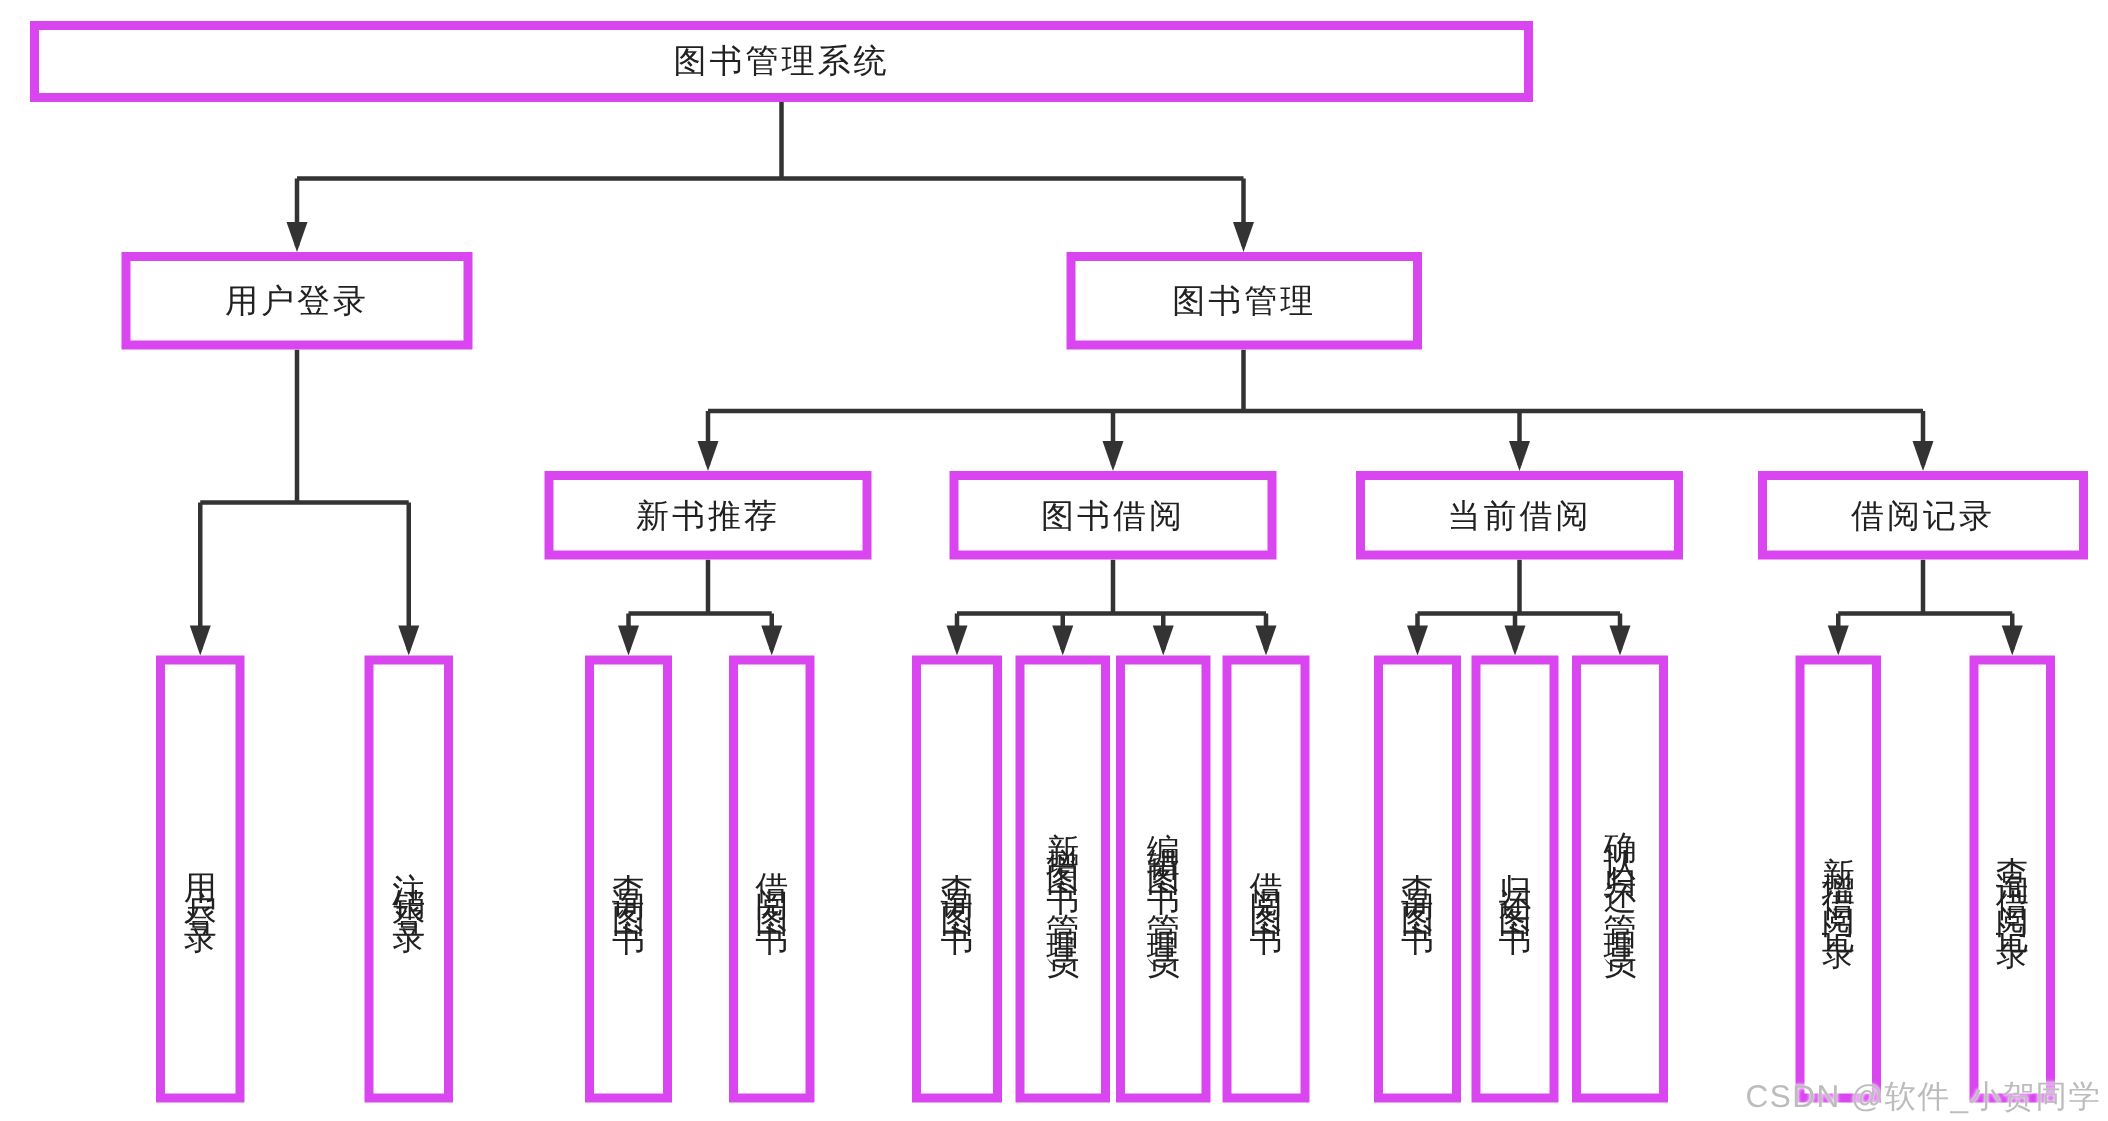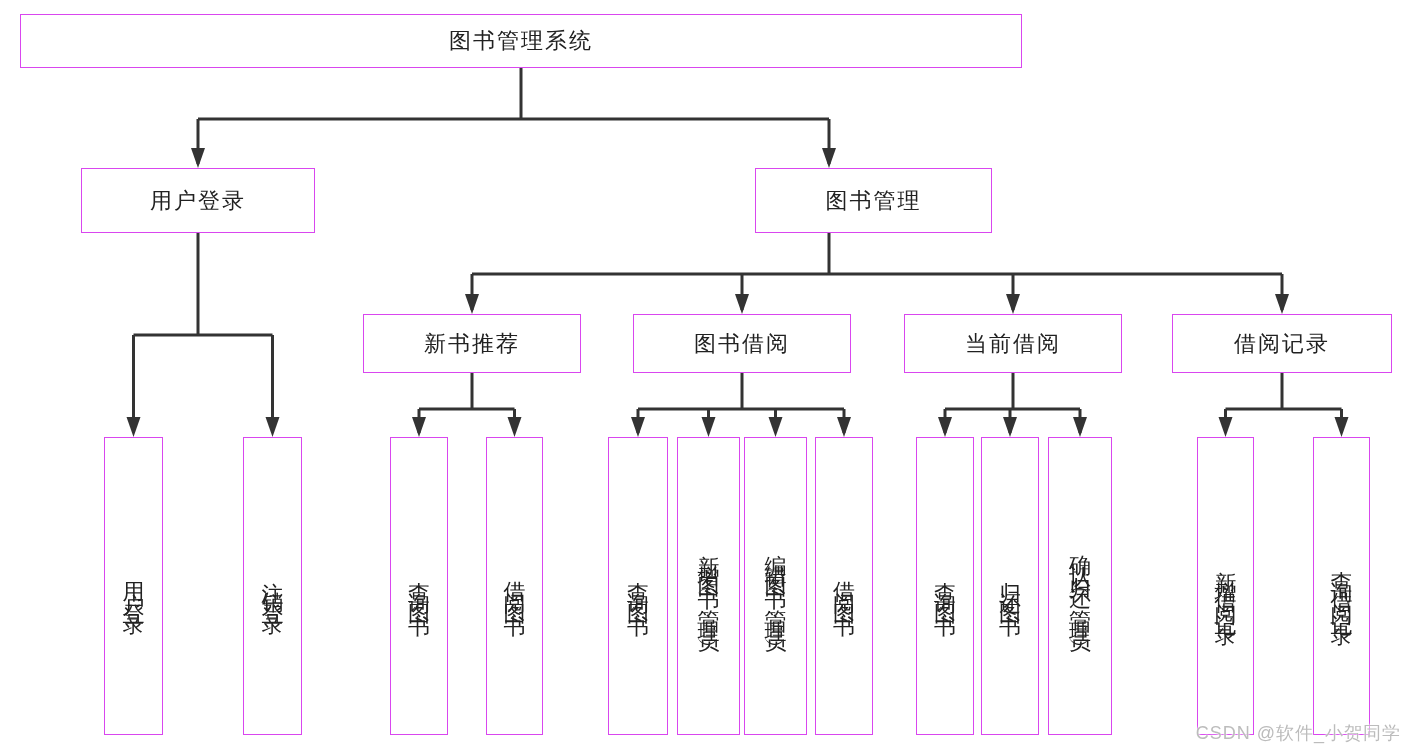--- a/index.html
+++ b/index.html
@@ -4,32 +4,32 @@
 <title>Diagram</title>
 <style>
   html,body { margin:0; padding:0; background:#ffffff; }
   .canvas {
     position:relative; width:1405px; height:747px; background:#ffffff;
     font-family:"Liberation Sans", sans-serif; overflow:hidden;
   }
   svg.lines { position:absolute; left:0; top:0; z-index:1; }
   .box {
     position:absolute; box-sizing:border-box;
-    border:1px solid #d946ef; background:#ffffff;
+    border:6px solid #d946ef; background:#ffffff;
     display:flex; align-items:center; justify-content:center;
     color:#212121; font-size:22px; letter-spacing:2px;
     z-index:2; white-space:nowrap;
   }
   .vbox span {
     writing-mode:vertical-rl;   
     letter-spacing:11px; line-height:1;
   }
   .watermark {
     position:absolute; right:4px; bottom:2px; z-index:5;
-    color:#bcbcbc; font-size:18px; letter-spacing:1px;
+    color:#bcbcbc; font-size:21px; letter-spacing:1px;
     text-shadow:0 0 3px #ffffff, 0 0 2px #ffffff;
   }
 </style>
 </head>
 <body>
 
 <div class="canvas">
 
   <svg class="lines" width="1405" height="747" viewBox="0 0 1405 747">
     <g stroke="#333333" stroke-width="3" fill="none">
@@ -97,21 +97,21 @@
     </g>
   </svg>
 
   <div class="box" style="left:20px; top:14px; width:1002px; height:54px;">
     <span>图书管理系统</span>
   </div>
 
   <div class="box" style="left:81px; top:168px; width:234px; height:65px;">
     <span>用户登录</span>
   </div>
-  <div class="box" style="left:711px; top:168px; width:237px; height:65px;margin-left:44px;">
+  <div class="box" style="left:711px; top:168px; width:237px; height:65px;">
     <span>图书管理</span>
   </div>
 
   <div class="box" style="left:363px; top:314px; width:218px; height:59px;text-align:right;">
     <span>新书推荐</span>
   </div>
   <div class="box" style="left:904px; top:314px; width:218px; height:59px;">
     <span>当前借阅</span>
   </div>
   <div class="box" style="left:633px; top:314px; width:218px; height:59px;">

